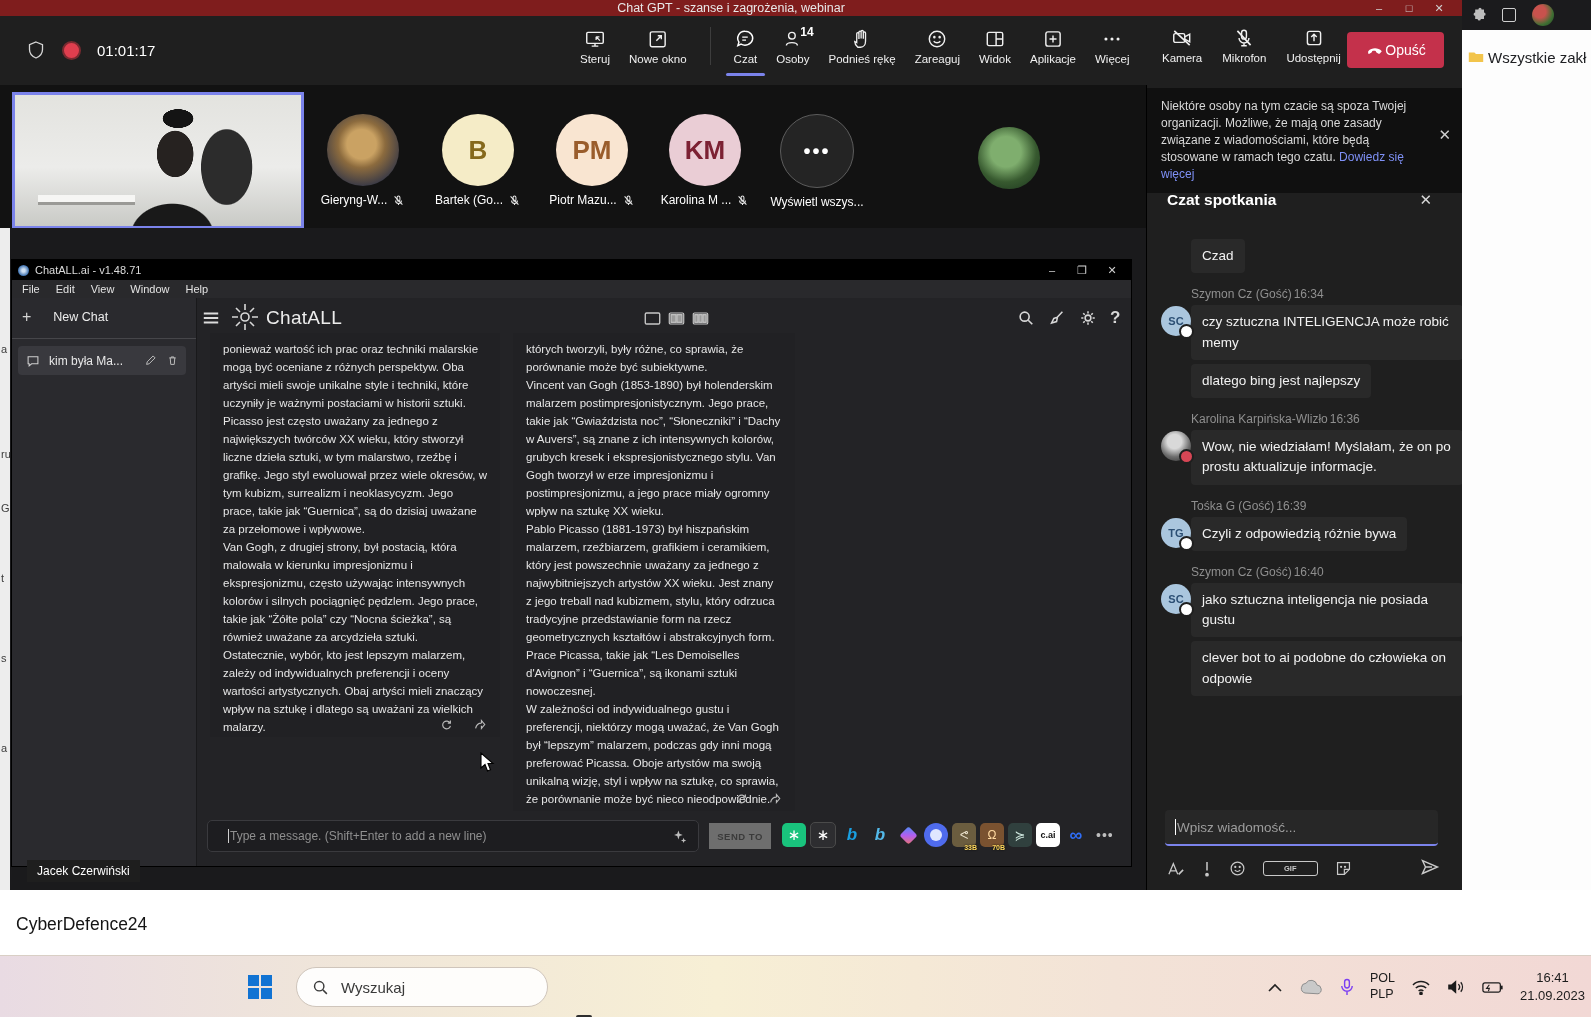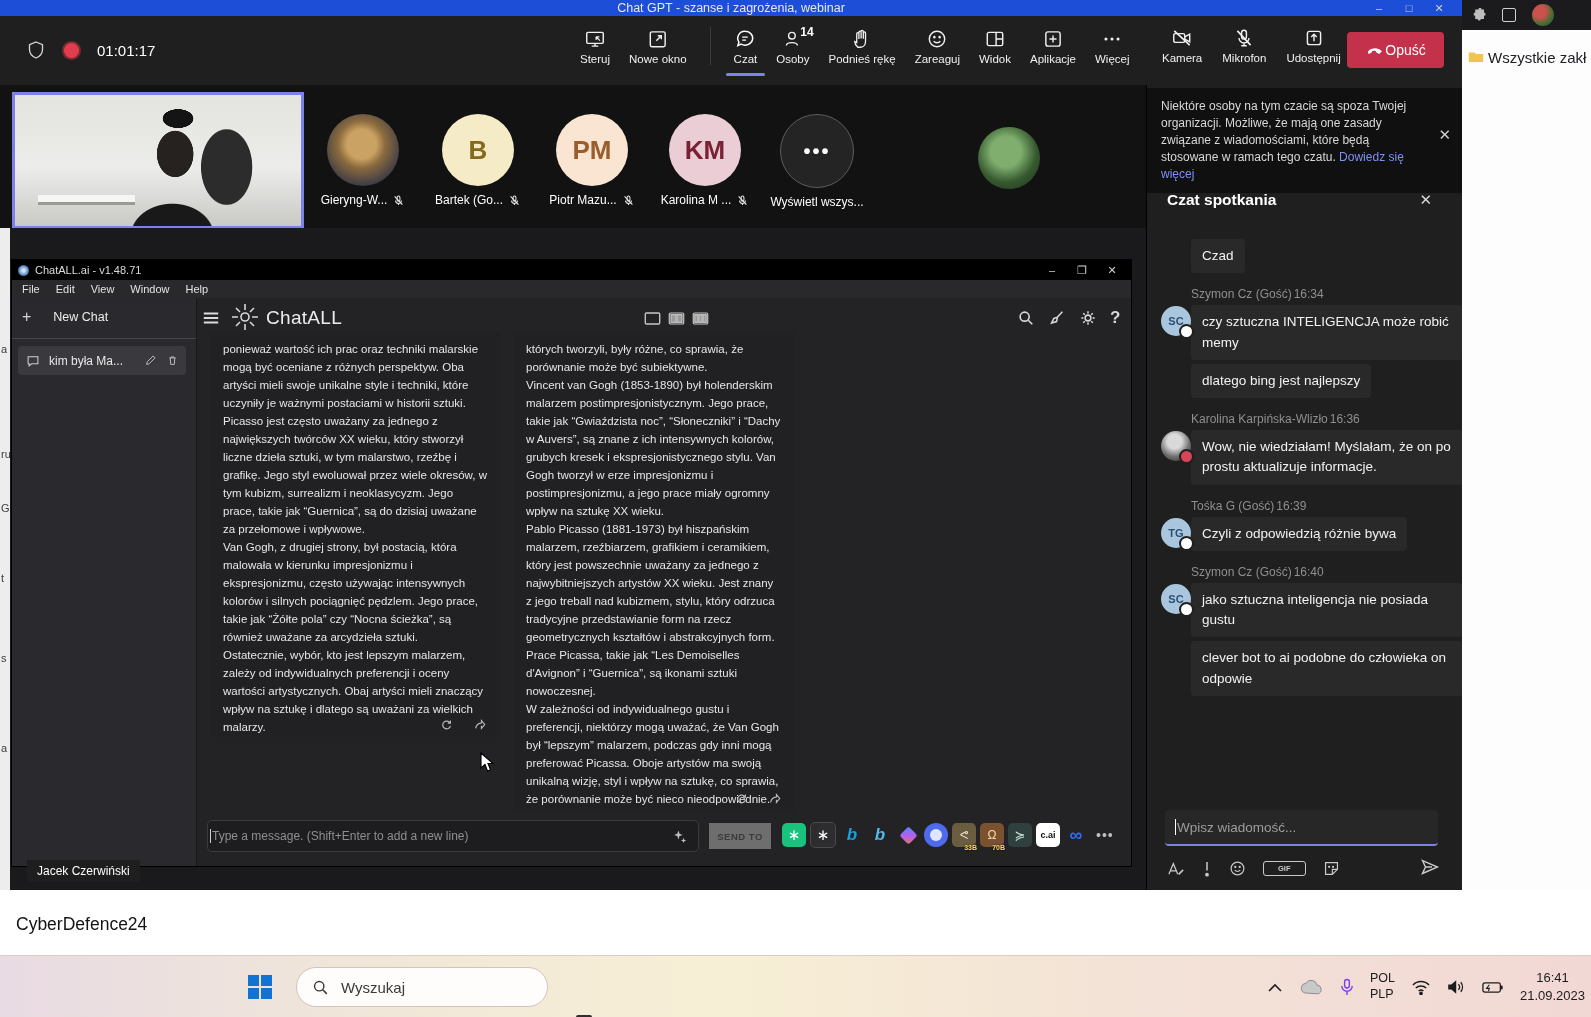--- a/index.html
+++ b/index.html
@@ -3,21 +3,21 @@
 <meta charset="utf-8">
 <style>
   html,body{margin:0;padding:0;background:#777;}
   #screen{position:relative;width:1591px;height:1017px;overflow:hidden;background:#fff;
           font-family:"Liberation Sans",sans-serif;-webkit-font-smoothing:antialiased;}
   .r{position:absolute;}
   .flex{display:flex;align-items:center;}
   svg{display:block;}
 
   
-  #t-title{left:0;top:0;width:1462px;height:16px;background:#1d4ed8;color:#fff;}
+  #t-title{left:0;top:0;width:1462px;height:16px;background:#7f1d1d;color:#fff;}
   #t-title .cap{width:100%;text-align:center;font-size:12.5px;line-height:15px;color:#e8e8e8;}
   .winbtn{color:#d0d0d0;font-size:11px;line-height:14px;width:30px;text-align:center;}
 
   #t-toolbar{left:0;top:16px;width:1462px;height:69px;background:#1f1f1f;border-bottom:1px solid #0a0a0a;}
   .tbtn{display:flex;flex-direction:column;align-items:center;gap:3px;color:#f0f0f0;font-size:11.5px;position:relative;}
   .tbtn .lbl{white-space:nowrap;}
   .tsep{width:1px;height:38px;background:#3d3d3d;margin:0 4px;}
   .czat-underline{position:absolute;left:-8px;right:-8px;bottom:-11px;height:3px;border-radius:2px;background:var(--accent,#7b83eb);}
   #leave-btn{background:var(--leave,#c4314b);color:#fff;border-radius:4px;width:97px;height:36px;display:flex;align-items:center;justify-content:center;gap:0;font-size:14px;}
 
@@ -408,21 +408,21 @@
       <div class="colicons">
         <svg width="13" height="13" viewBox="0 0 20 20" fill="none" stroke="#b9b9b9" stroke-width="1.8">
             <path d="M15.5 8 a6 6 0 1 0 0.5 4 M16 4 v4 h-4"></path>
           </svg>
         <svg width="13" height="13" viewBox="0 0 20 20" fill="none" stroke="#b9b9b9" stroke-width="1.8">
             <path d="M4 16 c1-5 5-8 9-8 M13 8 V4 l5 6 -5 6 V12"></path>
           </svg>
       </div>
     </div>
 
-    <div class="r flex" id="ca-input" style="left:195px;top:560px;width:492px;height:32px;padding-left:2px;box-sizing:border-box;">
+    <div class="r flex" id="ca-input" style="left:195px;top:560px;width:492px;height:32px;padding-left:20px;box-sizing:border-box;">
       <span class="caret" style="height:14px;background:#cfcfcf;"></span>
       <span>Type a message. (Shift+Enter to add a new line)</span>
       <svg class="r" style="right:10px;top:8px;" width="16" height="16" viewBox="0 0 20 20" fill="#bdbdbd">
           <path d="M8 2 l1.4 4 4 1.4 -4 1.4 L8 13 6.6 8.8 2.6 7.4 6.6 6 Z"></path>
           <path d="M14.5 11 l0.9 2.4 2.4 0.9 -2.4 0.9 -0.9 2.4 -0.9-2.4 -2.4-0.9 2.4-0.9 Z"></path>
         </svg>
     </div>
     <div class="r flex" style="left:697px;top:563px;width:62px;height:26px;background:#6e6e6e;border-radius:0;justify-content:center;color:#3a3a3a;font-size:9.5px;font-weight:bold;letter-spacing:.5px;">
       <span>SEND TO</span>
     </div>
@@ -534,21 +534,21 @@
       <svg width="10" height="17" viewBox="0 0 8 18" fill="none" stroke="#c9c9c9" stroke-width="1.6">
           <path d="M4 2 v9"></path>
           <circle cx="4" cy="15.5" r="1.2" fill="#c9c9c9"></circle>
         </svg>
       <svg width="17" height="17" viewBox="0 0 20 20" fill="none" stroke="#c9c9c9" stroke-width="1.4">
           <circle cx="10" cy="10" r="7.5"></circle>
           <circle cx="7.4" cy="8.2" r="0.6" fill="#c9c9c9"></circle>
           <circle cx="12.6" cy="8.2" r="0.6" fill="#c9c9c9"></circle>
           <path d="M6.8 12 c1.8 2 4.6 2 6.4 0"></path>
         </svg>
-      <span style="border:1.4px solid #c9c9c9;border-radius:3px;color:#c9c9c9;font-size:7.5px;font-weight:bold;padding:2px 14px;"><span>GIF</span></span>
+      <span style="border:1.4px solid #c9c9c9;border-radius:3px;color:#c9c9c9;font-size:7.5px;font-weight:bold;padding:2px 20px;"><span>GIF</span></span>
       <svg width="17" height="17" viewBox="0 0 20 20" fill="none" stroke="#c9c9c9" stroke-width="1.4">
           <path d="M3 3 h14 v8 l-6 6 H3 Z"></path>
           <path d="M11 17 v-6 h6"></path>
           <circle cx="7.2" cy="8" r="0.6" fill="#c9c9c9"></circle>
           <circle cx="11.8" cy="8" r="0.6" fill="#c9c9c9"></circle>
         </svg>
     </div>
     <svg class="r" style="right:22px;top:772px;" width="20" height="20" viewBox="0 0 20 20" fill="none" stroke="#c9c9c9" stroke-width="1.4">
         <path d="M2.5 16.5 L17.5 10 L2.5 3.5 L5.5 10 Z M5.5 10 H12"></path>
       </svg>

